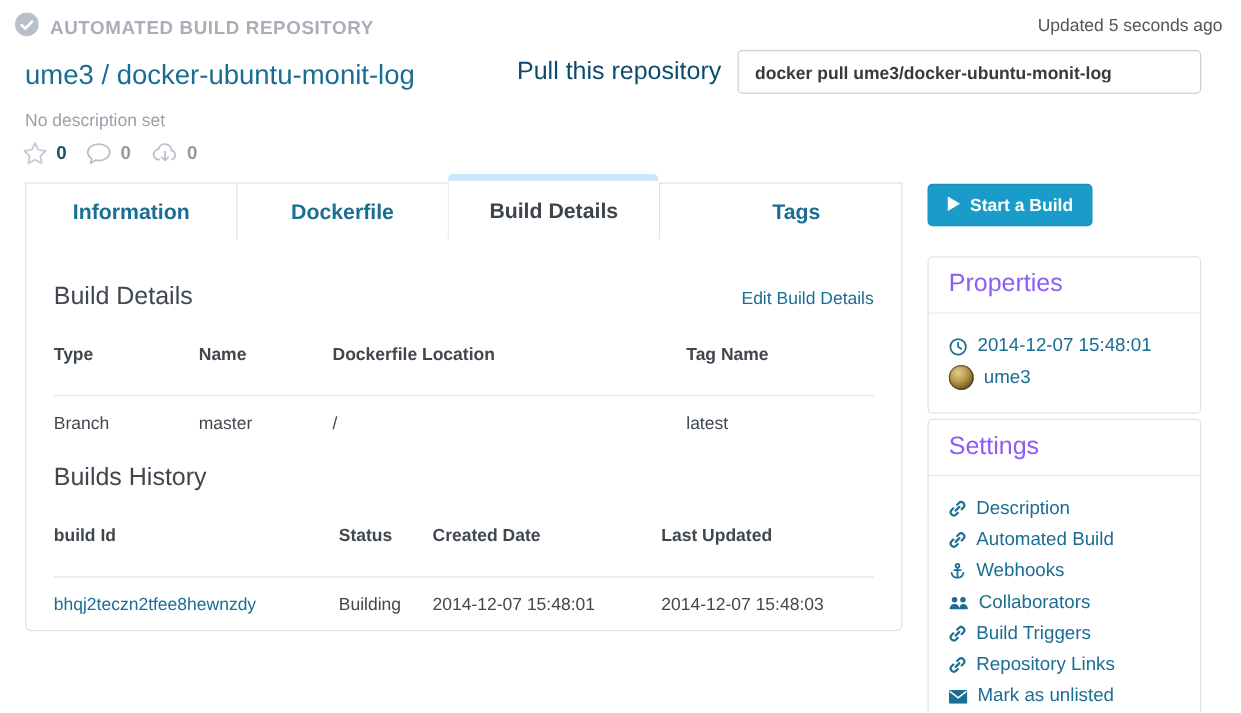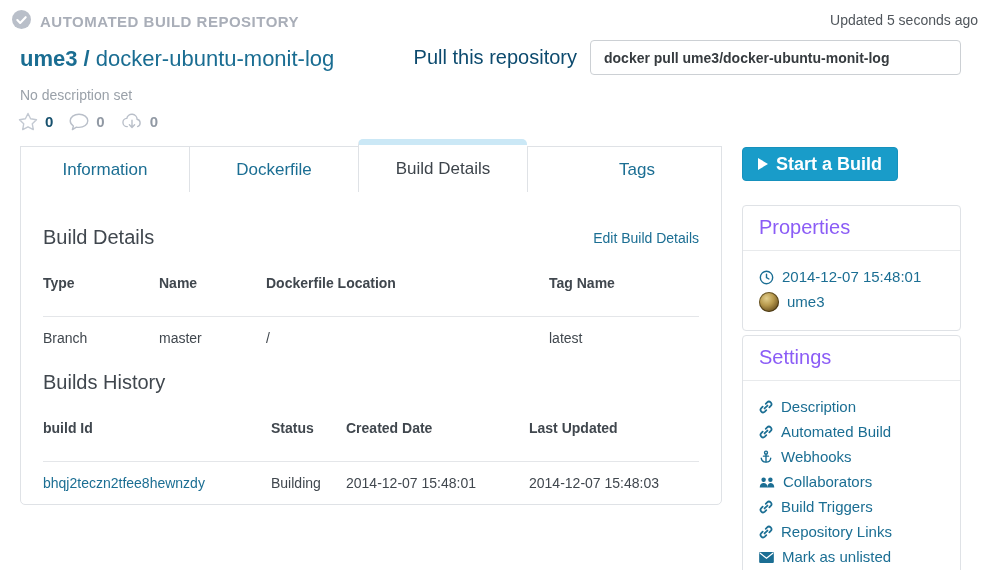--- a/index.html
+++ b/index.html
@@ -5,41 +5,41 @@
   html,body{margin:0;padding:0;}
   body{
     width:993px;height:570px;position:relative;overflow:hidden;
     background:#fff;font-family:"Liberation Sans",sans-serif;color:#40474e;
   }
   
   .hdr-left{position:absolute;left:12px;top:10px;}
   .badge-row{display:flex;align-items:center;gap:9px;}
   .badge-row .txt{font-size:15px;font-weight:bold;color:#a9aeb8;letter-spacing:.5px;}
   .repo-title{margin:13px 0 0 8px;font-size:22px;color:#1a6d92;}
-  .repo-title .ns{font-weight:bold;}
+  .repo-title .ns{font-weight:normal;}
   .repo-title .nm{font-weight:normal;}
   .desc{margin:15px 0 0 8px;font-size:14px;color:#9aa1a9;}
   .stats{margin:9px 0 0 6px;display:flex;align-items:center;gap:7px;}
   .stats .cnt{font-size:15px;font-weight:bold;color:#9199a4;margin-right:9px;}
   .stats .cnt.dark{color:#17516e;}
   .stats svg{display:block;}
 
   .updated{position:absolute;top:12px;right:15px;font-size:14px;color:#50565c;}
   .pull-row{position:absolute;top:40px;right:32px;display:flex;align-items:center;}
   .pull-row label{font-size:20px;color:#0c4a6e;margin-right:13px;white-space:nowrap;}
   .pull-row input{
     box-sizing:border-box;width:371px;height:35px;border:1px solid #ccd0d4;border-radius:4px;
     padding:0 13px;font-family:"Liberation Sans",sans-serif;font-size:14px;font-weight:bold;color:#363b3f;outline:none;
   }
 
   
   .tabs{position:absolute;left:20px;top:139px;width:702px;height:53px;display:flex;align-items:flex-end;z-index:2;}
   .tab{
     box-sizing:border-box;flex:1;height:46px;display:flex;align-items:center;justify-content:center;
-    font-size:17px;font-weight:normal;color:#1b6e93;background:#fff;cursor:pointer;
+    font-size:17px;font-weight:bold;color:#1b6e93;background:#fff;cursor:pointer;
     border:1px solid #dfe2e6;border-right:none;border-bottom:none;
   }
   .tab:last-child{border-right:1px solid #dfe2e6;padding-left:25px;}
   .tab.active{
     height:53px;border-top:6px solid #cbe8f6;border-radius:5px 5px 0 0;
     color:#3d444b;position:relative;z-index:3;
   }
   
   .main-panel{
     position:absolute;left:20px;top:191px;width:702px;height:314px;box-sizing:border-box;
@@ -54,21 +54,21 @@
   .tbl-row{padding:13px 0;color:#40474e;}
   .cols-a{grid-template-columns:116px 107px 283px 1fr;}
   .cols-b{grid-template-columns:228px 75px 183px 1fr;}
   .hist-title{margin-top:12px;}
   .build-link{color:#1b6e93;cursor:pointer;}
 
   
   .start-btn{
     position:absolute;left:742px;top:147px;height:34px;padding:0 15px;
     display:flex;align-items:center;gap:8px;background:#199cc9;border:1px solid #1691bd;border-radius:4px;
-    color:#fff;font-size:18px;font-weight:bold;cursor:pointer;font-family:"Liberation Sans",sans-serif;
+    color:#fff;font-size:14px;font-weight:bold;cursor:pointer;font-family:"Liberation Sans",sans-serif;
   }
   .side-panel{
     position:absolute;left:742px;width:219px;box-sizing:border-box;background:#fff;
     border:1px solid #dfe2e6;border-radius:4px;
   }
   .props{top:205px;}
   .settings{top:335px;height:252px;overflow:hidden;}
   .panel-title{font-size:20px;font-weight:normal;color:#8b5cf6;margin:0;padding:10px 16px 11px;border-bottom:1px solid #e8eaec;}
   .panel-body{padding:12px 16px 14px;}
   .prop-row,.set-row{display:flex;align-items:center;gap:8px;font-size:15px;color:#1b6e93;line-height:22px;margin:3px 0;}

